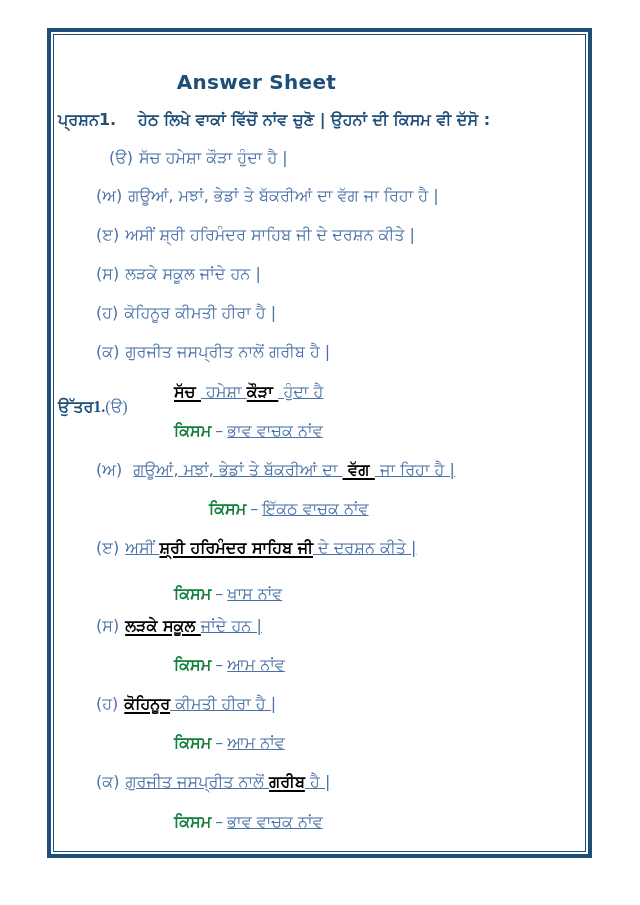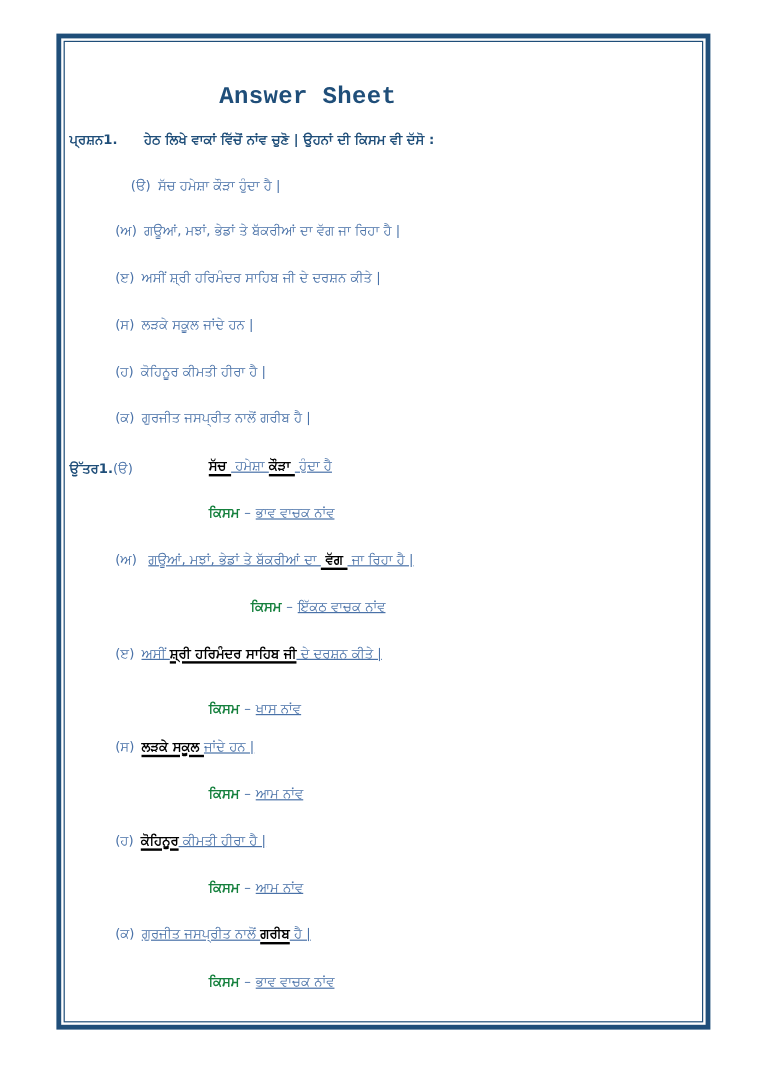--- a/index.html
+++ b/index.html
@@ -41,26 +41,25 @@
     .title {
       position: absolute;
       left: 0;
       width: 513px;
       top: 70px;
       text-align: center;
       font-size: 20px;
       font-weight: bold;
       color: #1f4e79;
       letter-spacing: 0.3px;
-      font-family: Liberation Mono, monospace;
     }
     .line {
       position: absolute;
       white-space: nowrap;
-      font-size: 11px;
+      font-size: 16px;
       color: #4a72a8;
     }
     .q-heading .label {
       font-weight: bold;
       color: #1f4e79;
     }
     .q-heading .text {
       font-weight: bold;
       color: #1f4e79;
       margin-left: 22px;
@@ -121,21 +120,21 @@
   <div class="line" style="left:96px; top:264px;">
     <span class="item-label">(ਸ)</span><span>ਲੜਕੇ ਸਕੂਲ ਜਾਂਦੇ ਹਨ |</span>
   </div>
   <div class="line" style="left:96px; top:303px;">
     <span class="item-label">(ਹ)</span><span>ਕੋਹਿਨੂਰ ਕੀਮਤੀ ਹੀਰਾ ਹੈ |</span>
   </div>
   <div class="line" style="left:96px; top:342px;">
     <span class="item-label">(ਕ)</span><span>ਗੁਰਜੀਤ ਜਸਪ੍ਰੀਤ ਨਾਲੋਂ ਗਰੀਬ ਹੈ |</span>
   </div>
 
-  <div class="line" style="left:58px; top:384px;">
+  <div class="line" style="left:58px; top:398px;font-family:Liberation Serif, serif;">
     <span class="a-label">ਉੱਤਰ1.</span><span class="item-label">(ੳ)</span>
   </div>
   <div class="line" style="left:174px; top:382px;">
     <span class="ans">ਸੱਚ </span><span class="plain"> ਹਮੇਸ਼ਾ </span><span class="ans">ਕੌੜਾ </span><span class="plain"> ਹੁੰਦਾ ਹੈ</span>
   </div>
   <div class="line" style="left:174px; top:421px;">
     <span class="kisam">ਕਿਸਮ</span><span class="dash">–</span><span class="plain">ਭਾਵ ਵਾਚਕ ਨਾਂਵ</span>
   </div>
 
   <div class="line" style="left:96px; top:460px;">

